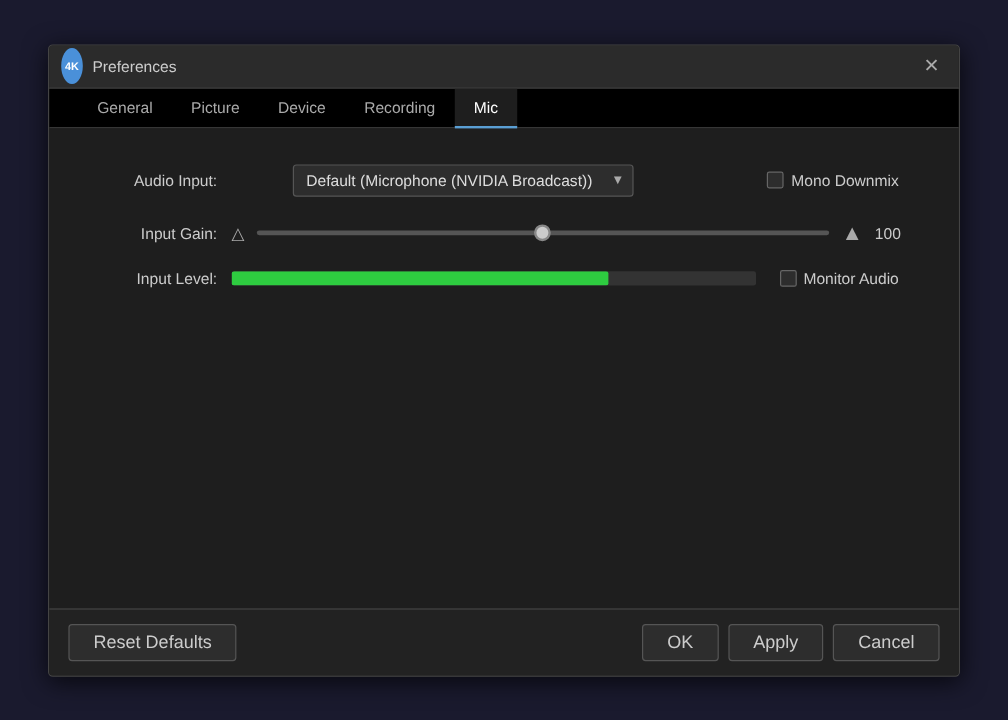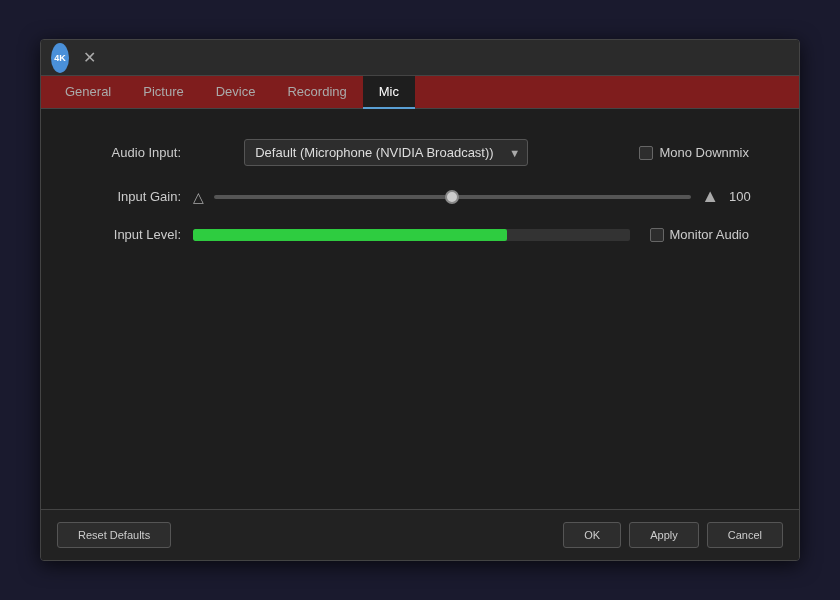--- a/index.html
+++ b/index.html
@@ -49,23 +49,23 @@
       flex: 1;
     }
     .close-btn {
       color: #aaa;
       cursor: pointer;
       font-size: 16px;
       padding: 2px 6px;
       border-radius: 3px;
     }
     .tab-bar {
-      background: #7f1d1d;
-      display: flex;
-      padding: 0 8px;
+      background: #000000;
+      display: flex;
+      padding: 0 24px;
       border-bottom: 1px solid #444;
     }
     .tab {
       padding: 8px 16px;
       color: #aaa;
       cursor: pointer;
       font-size: 13px;
       border-bottom: 2px solid transparent;
       margin-bottom: -1px;
     }
@@ -195,41 +195,42 @@
     }
     .footer-left {}
     .footer-right {
       display: flex;
       gap: 8px;
       align-items: center;
     }
     .btn {
       padding: 6px 20px;
       border-radius: 3px;
-      font-size: 11px;
+      font-size: 15px;
       cursor: pointer;
       border: 1px solid #555;
       background: #2d2d2d;
       color: #ccc;
     }
     .btn-reset {
       background: #2d2d2d;
       border: 1px solid #555;
       color: #ccc;
     }
   </style>
 </head>
 <body>
 
 <div class="window">
 
   <div class="title-bar">
     <div class="title-bar-icon">
       <span>4K</span>
     </div>
+    <span class="title-text">Preferences</span>
     <div class="close-btn">✕</div>
   </div>
 
   <div class="tab-bar">
     <div class="tab">General</div>
     <div class="tab">Picture</div>
     <div class="tab">Device</div>
     <div class="tab">Recording</div>
     <div class="tab active">Mic</div>
   </div>

